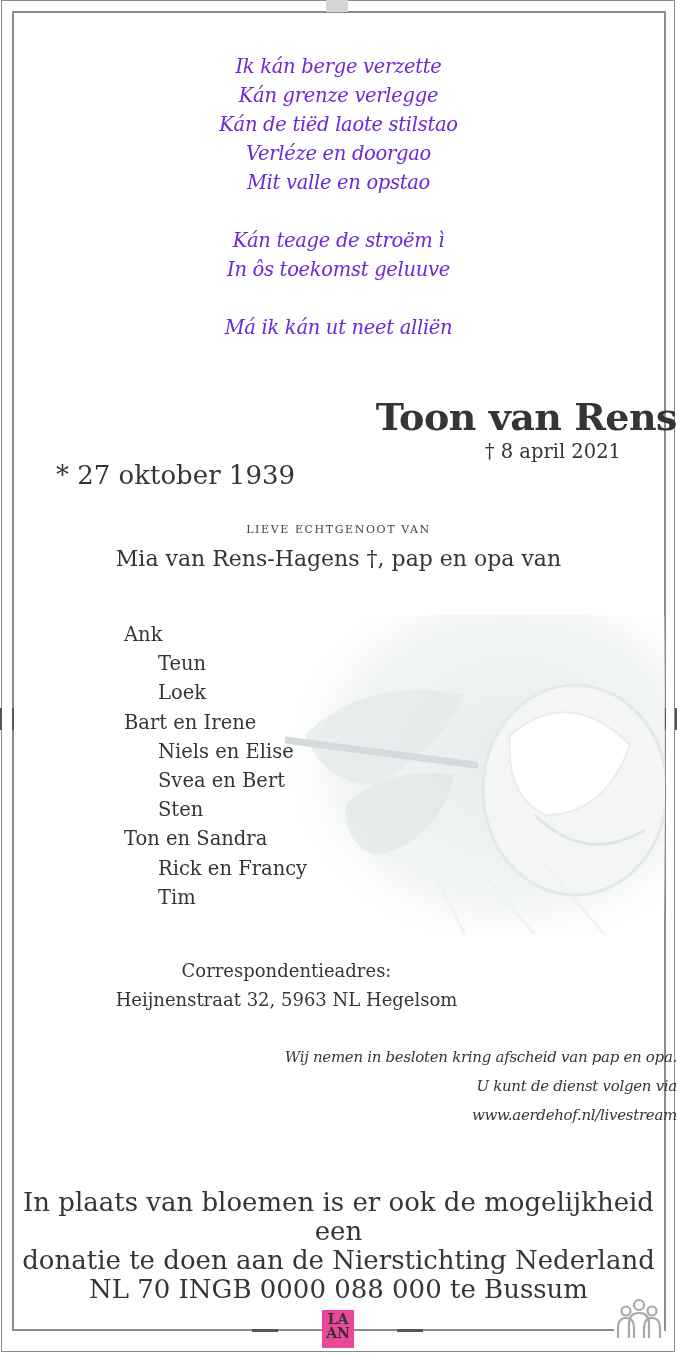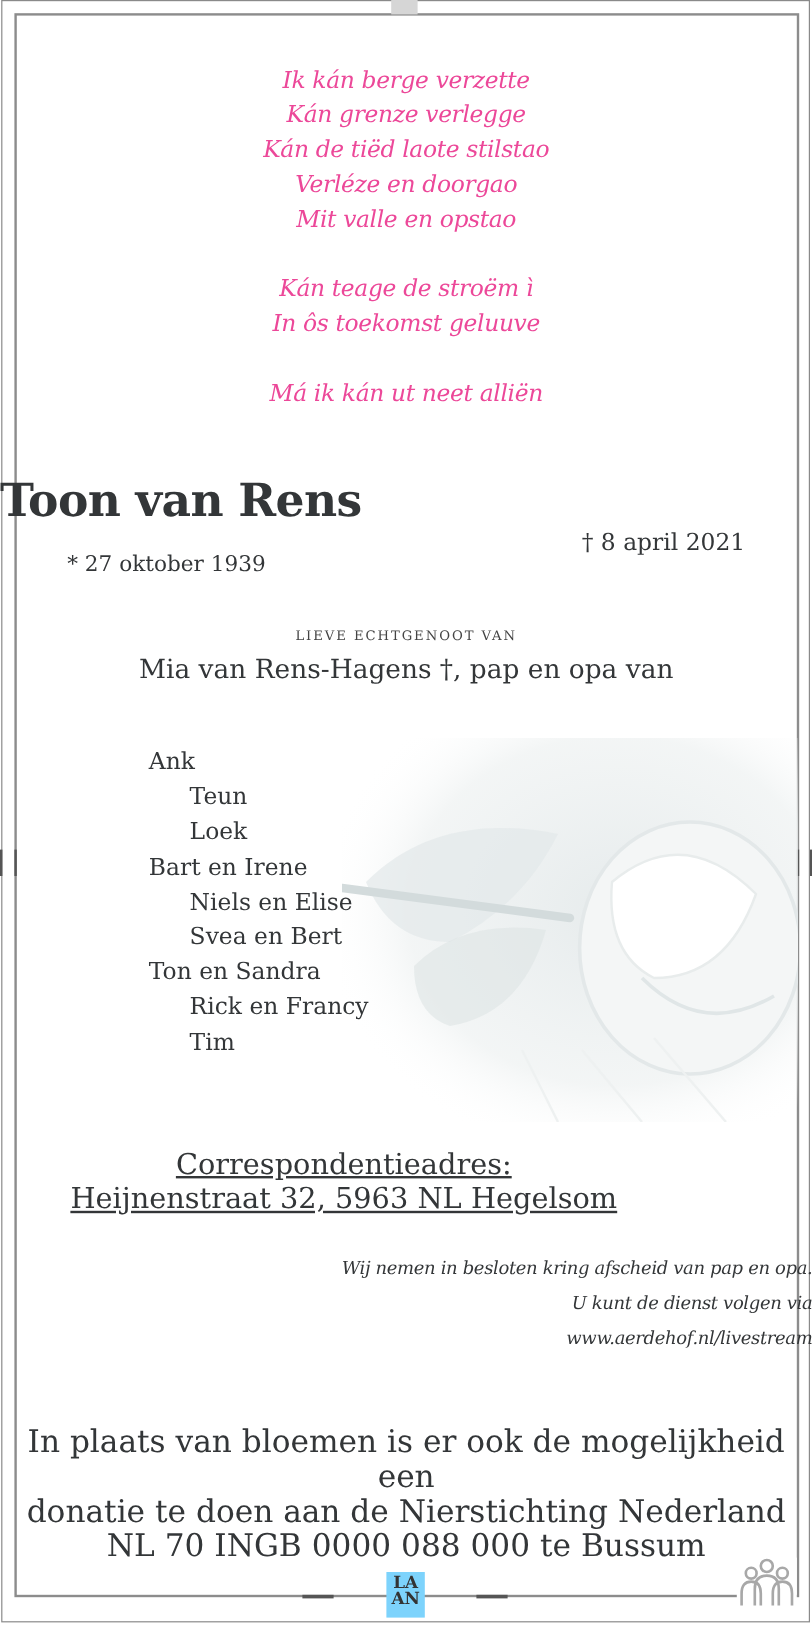--- a/index.html
+++ b/index.html
@@ -17,49 +17,49 @@
   .tick.right { left: 664px; top: 708px; width: 2px; height: 22px; background: #555; }
   .tick.right2 { left: 675px; top: 708px; width: 2px; height: 22px; background: #555; }
   .tick.bl { left: 252px; top: 1329px; width: 26px; height: 3px; background: #555; }
   .tick.br { left: 397px; top: 1329px; width: 26px; height: 3px; background: #555; }
 
   .rose { position: absolute; left: 285px; top: 615px; width: 380px; height: 320px;
           pointer-events: none; }
 
   .poem { position: absolute; left: 0; width: 677px; top: 52px; text-align: center;
           font-style: italic; font-family: "DejaVu Serif", serif; font-size: 19.5px;
-          line-height: 29px; color: #ec4899; letter-spacing: -0.3px; }
+          line-height: 29px; color: #6d28d9; letter-spacing: -0.3px; }
   .poem .stanza { margin-bottom: 29px; }
   .poem .line { display: block; }
 
-  .name { position: absolute; left: 0; width: 677px; top: 394px; text-align: left;
+  .name { position: absolute; left: 0; width: 677px; top: 394px; text-align: right;
           font-family: "DejaVu Serif", serif; font-weight: bold; font-size: 38px;
           color: #333638; letter-spacing: -0.5px; }
-  .born { position: absolute; left: 56px; top: 460px; font-size: 18px; }
+  .born { position: absolute; left: 56px; top: 460px; font-size: 26px; }
   .died { position: absolute; right: 56px; top: 440px; font-size: 19.5px; }
 
   .label-small { position: absolute; left: 0; width: 677px; top: 523px; text-align: center;
                  font-size: 11px; letter-spacing: 1.6px; color: #444; text-transform: uppercase; }
   .spouse { position: absolute; left: 0; width: 677px; top: 546px; text-align: center;
             font-size: 22px; }
 
   .family { position: absolute; left: 124px; top: 620px; font-size: 19.5px; line-height: 29.2px; }
   .family .child { display: block; }
   .family .grand { display: block; padding-left: 34px; }
 
   .corr { position: absolute; left: 0; width: 573px; top: 956px; text-align: center;
-          font-size: 24px; line-height: 29px; text-decoration: underline; }
+          font-size: 18px; line-height: 29px; }
   .service { position: absolute; left: 0; width: 677px; top: 1043px; text-align: right;
              font-style: italic; font-size: 15px; line-height: 29px; letter-spacing: -0.3px; }
   .donation { position: absolute; left: 0; width: 677px; top: 1188px; text-align: center;
               font-size: 26px; line-height: 29px; }
   .line { display: block; }
 
   .logo { position: absolute; left: 322px; top: 1310px; width: 32px; height: 36px;
-          background: #7dd3fc; text-align: center; font-family: "DejaVu Serif", serif;
+          background: #ec4899; text-align: center; font-family: "DejaVu Serif", serif;
           font-weight: bold; font-size: 14px; line-height: 14px; color: #333; padding-top: 2px; }
   .logo .l2 { display: block; }
   .family-icon { position: absolute; left: 614px; top: 1298px; width: 50px; height: 42px; background: #fff; }
 </style>
 </head>
 <body>
 
 <div class="outer"></div>
 <div class="inner"></div>
 <div class="tick top"></div>
@@ -112,20 +112,21 @@
 <div class="label-small">lieve echtgenoot van</div>
 <div class="spouse">Mia van Rens-Hagens †, pap en opa van</div>
 
 <div class="family">
   <span class="child">Ank</span>
   <span class="grand">Teun</span>
   <span class="grand">Loek</span>
   <span class="child">Bart en Irene</span>
   <span class="grand">Niels en Elise</span>
   <span class="grand">Svea en Bert</span>
+  <span class="grand">Sten</span>
   <span class="child">Ton en Sandra</span>
   <span class="grand">Rick en Francy</span>
   <span class="grand">Tim</span>
 </div>
 
 <div class="corr">
   <span class="line">Correspondentieadres:</span>
   <span class="line">Heijnenstraat 32, 5963 NL  Hegelsom</span>
 </div>
 

